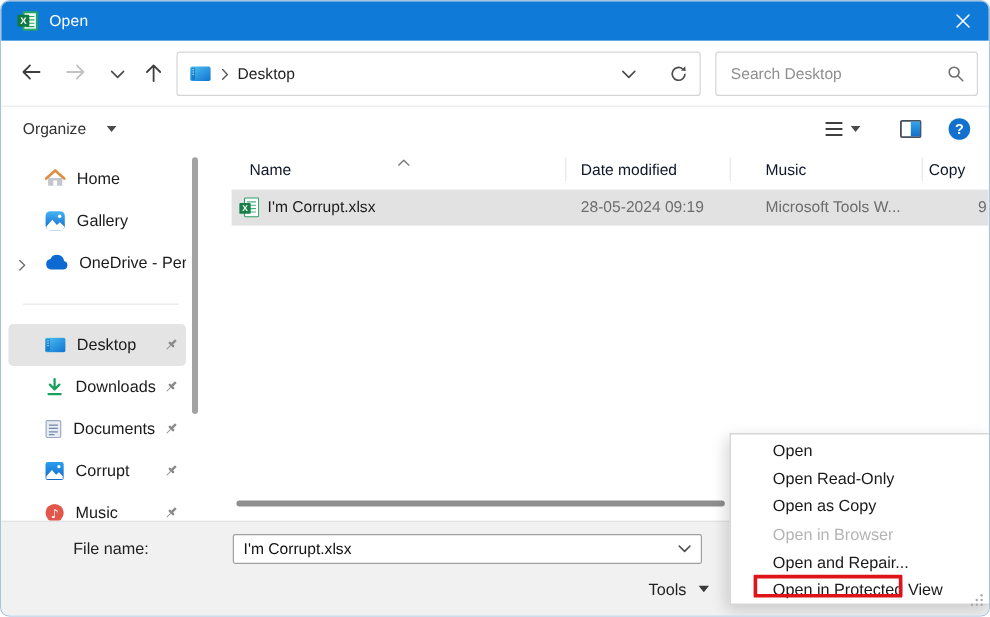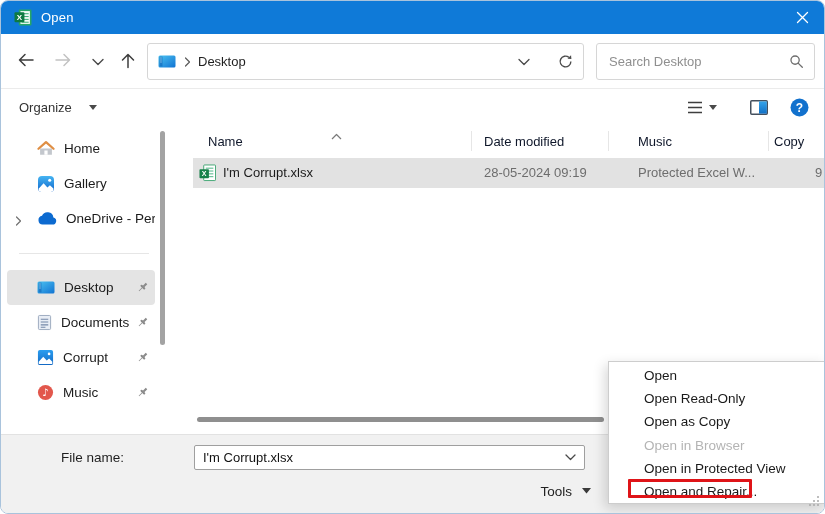--- a/index.html
+++ b/index.html
@@ -272,20 +272,38 @@
               <g transform="rotate(45 8 8)" fill="#8b8b8b">
             <rect x="6.7" y="1" width="2.6" height="5.5"></rect>
                 <rect x="4.4" y="6" width="7.2" height="2.6" rx="1.2"></rect>
             <rect x="7.55" y="8.6" width="0.9" height="5.6"></rect>
               </g>
             </svg>
         </span>
       </div>
       <div class="side-item">
         <span style="display:flex;">
+          <svg width="17" height="17" viewBox="0 0 18 18">
+            <path d="M9 2 v8.6 M4.8 6.9 L9 11.1 L13.2 6.9" fill="none" stroke="#18a05f" stroke-width="2" stroke-linecap="round" stroke-linejoin="round"></path>
+            <path d="M3.6 15.2 h10.8" stroke="#18a05f" stroke-width="2" stroke-linecap="round"></path>
+          </svg>
+        </span>
+        <span class="s-label">Downloads</span>
+        <span class="pin">
+          <svg width="13" height="13" viewBox="0 0 16 16">
+              <g transform="rotate(45 8 8)" fill="#8b8b8b">
+            <rect x="6.7" y="1" width="2.6" height="5.5"></rect>
+                <rect x="4.4" y="6" width="7.2" height="2.6" rx="1.2"></rect>
+            <rect x="7.55" y="8.6" width="0.9" height="5.6"></rect>
+              </g>
+            </svg>
+        </span>
+      </div>
+      <div class="side-item">
+        <span style="display:flex;">
           <svg width="15" height="17" viewBox="0 0 16 18">
             <rect x="1.5" y="1.5" width="13" height="15" rx="1.2" fill="#e8edf5" stroke="#9aa7bd"></rect>
             <path d="M4 5.5 h8 M4 8.5 h8 M4 11.5 h8 M4 14 h5" stroke="#7388a8" stroke-width="1.2"></path>
           </svg>
         </span>
         <span class="s-label">Documents</span>
         <span class="pin">
           <svg width="13" height="13" viewBox="0 0 16 16">
               <g transform="rotate(45 8 8)" fill="#8b8b8b">
             <rect x="6.7" y="1" width="2.6" height="5.5"></rect>
@@ -367,21 +385,21 @@
         <span class="cell" style="left:6px;top:6px;">
           <svg width="17" height="18" viewBox="0 0 18 19">
             <rect x="5" y="1" width="12.5" height="16.5" rx="0.8" fill="#fff" stroke="#2a9d63" stroke-width="0.9"></rect>
             <path d="M7.2 4.4 h8 M7.2 7.4 h8 M7.2 10.4 h8 M7.2 13.4 h8" stroke="#45b07f" stroke-width="1"></path>
             <rect x="0.5" y="5.5" width="10" height="9.5" rx="0.8" fill="#17804a"></rect>
             <text x="5.5" y="12.8" text-anchor="middle" font-size="7.5" font-weight="bold" fill="#fff" font-family="Liberation Sans, sans-serif">X</text>
           </svg>
         </span>
         <span class="cell" style="left:30px;top:7px;">I'm Corrupt.xlsx</span>
         <span class="cell muted" style="left:291px;top:7px;">28-05-2024 09:19</span>
-        <span class="cell muted" style="left:445px;top:7px;">Protected Excel W...</span>
+        <span class="cell muted" style="left:445px;top:7px;">Microsoft Tools W...</span>
         <span class="cell muted" style="left:622px;top:7px;">9</span>
       </div>
 
       <div class="hscroll"></div>
     </div>
   </div>
 
   <div class="footer">
     <div class="fn-label">File name:</div>
     <div class="fn-combo">
@@ -400,22 +418,22 @@
           </svg>
       </span>
     </div>
   </div>
 
   <div class="menu">
     <div class="menu-item">Open</div>
     <div class="menu-item">Open Read-Only</div>
     <div class="menu-item">Open as Copy</div>
     <div class="menu-item disabled">Open in Browser</div>
+    <div class="menu-item">Open and Repair...</div>
     <div class="menu-item">Open in Protected View</div>
-    <div class="menu-item">Open and Repair...</div>
     <div class="hl-box"></div>
   </div>
 
   <div class="grip">
     <svg width="13" height="13" viewBox="0 0 13 13">
         <g fill="#a8a8a8">
       <circle cx="11" cy="3" r="1"></circle>
           <circle cx="11" cy="7" r="1"></circle>
           <circle cx="7" cy="7" r="1"></circle>
       <circle cx="11" cy="11" r="1"></circle>

